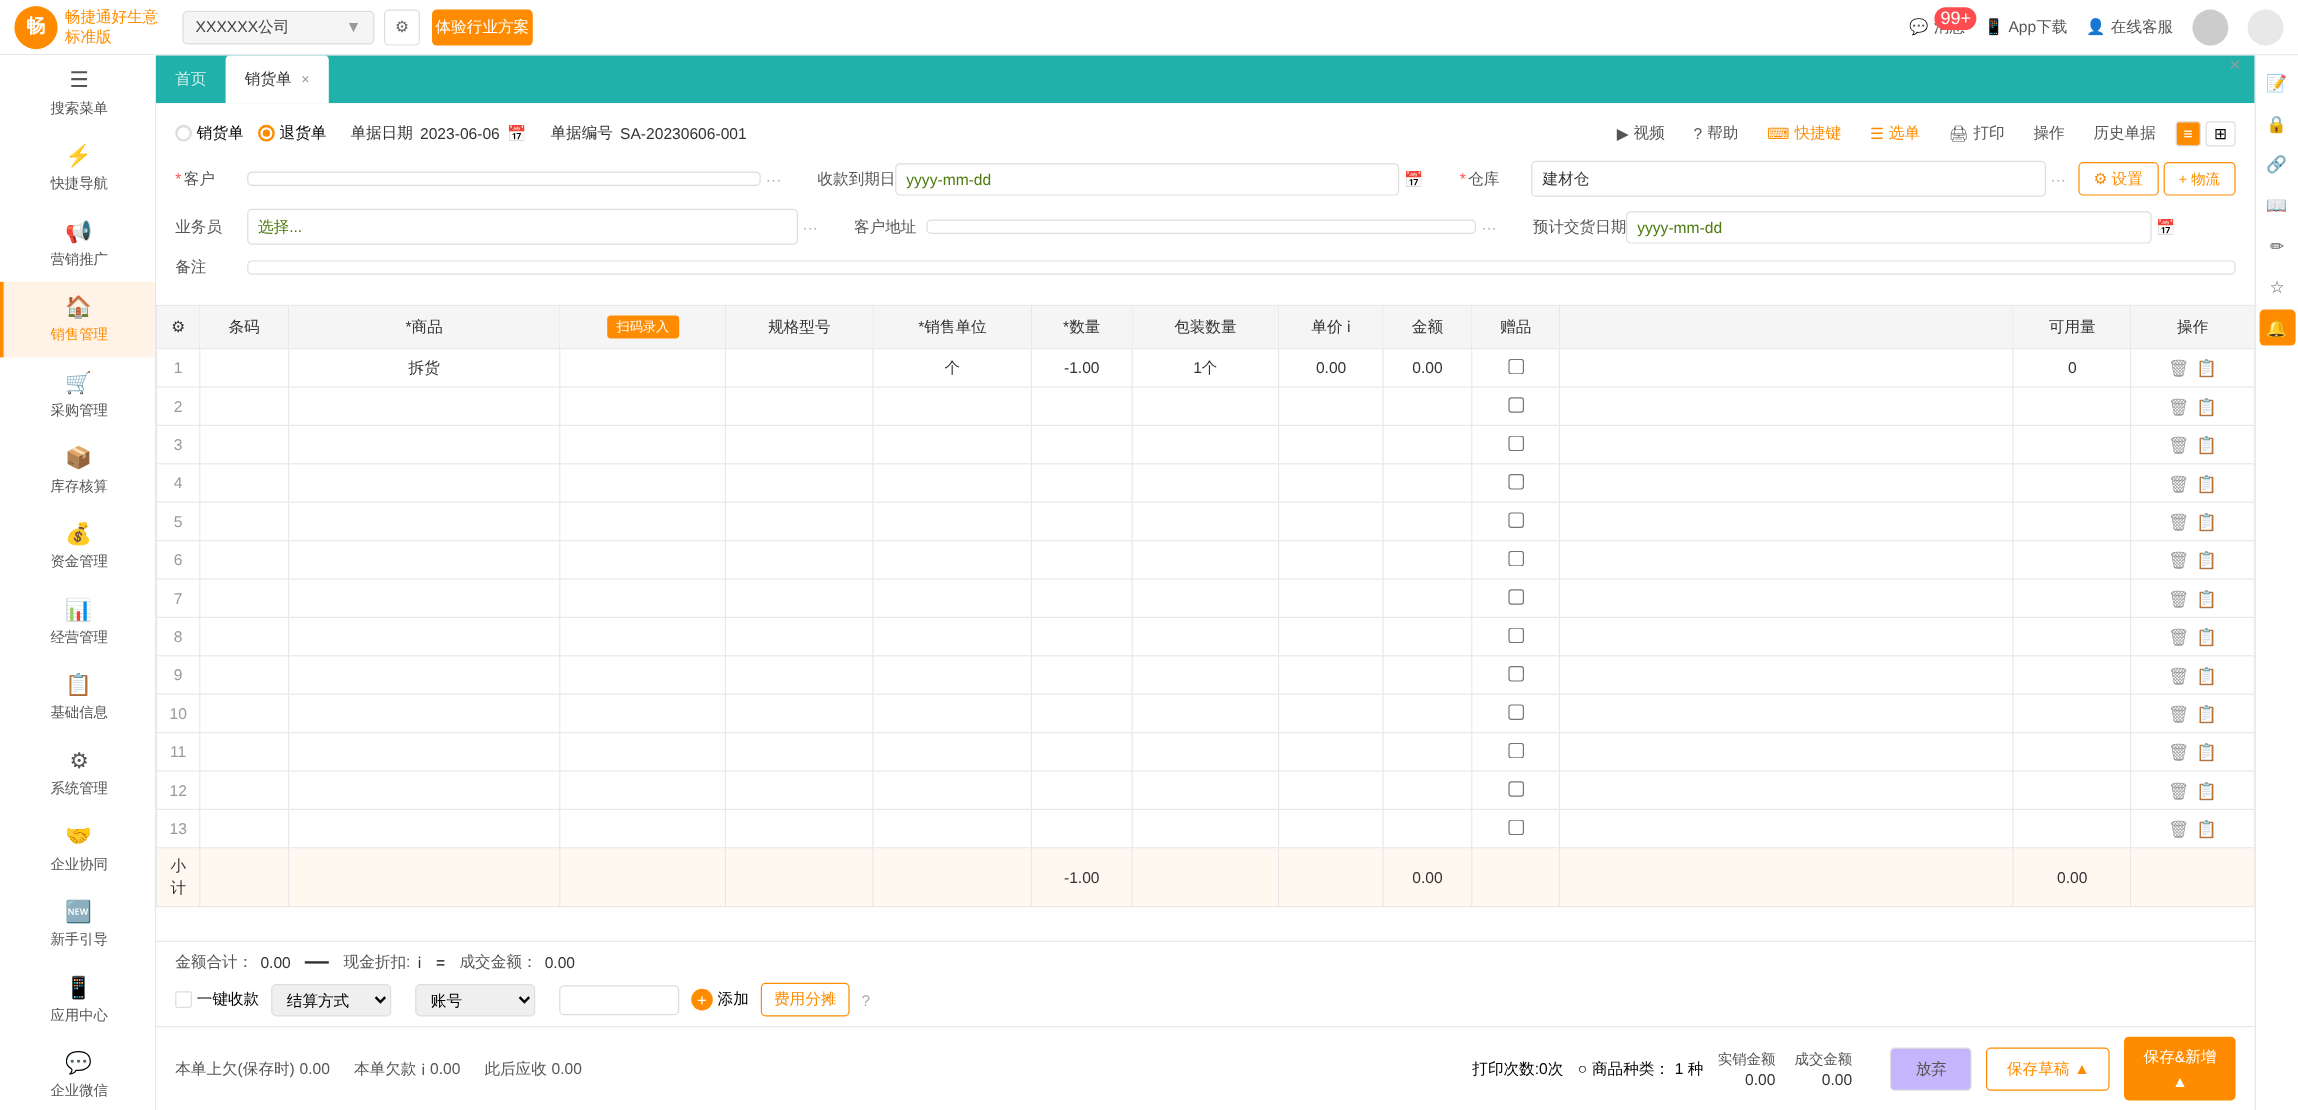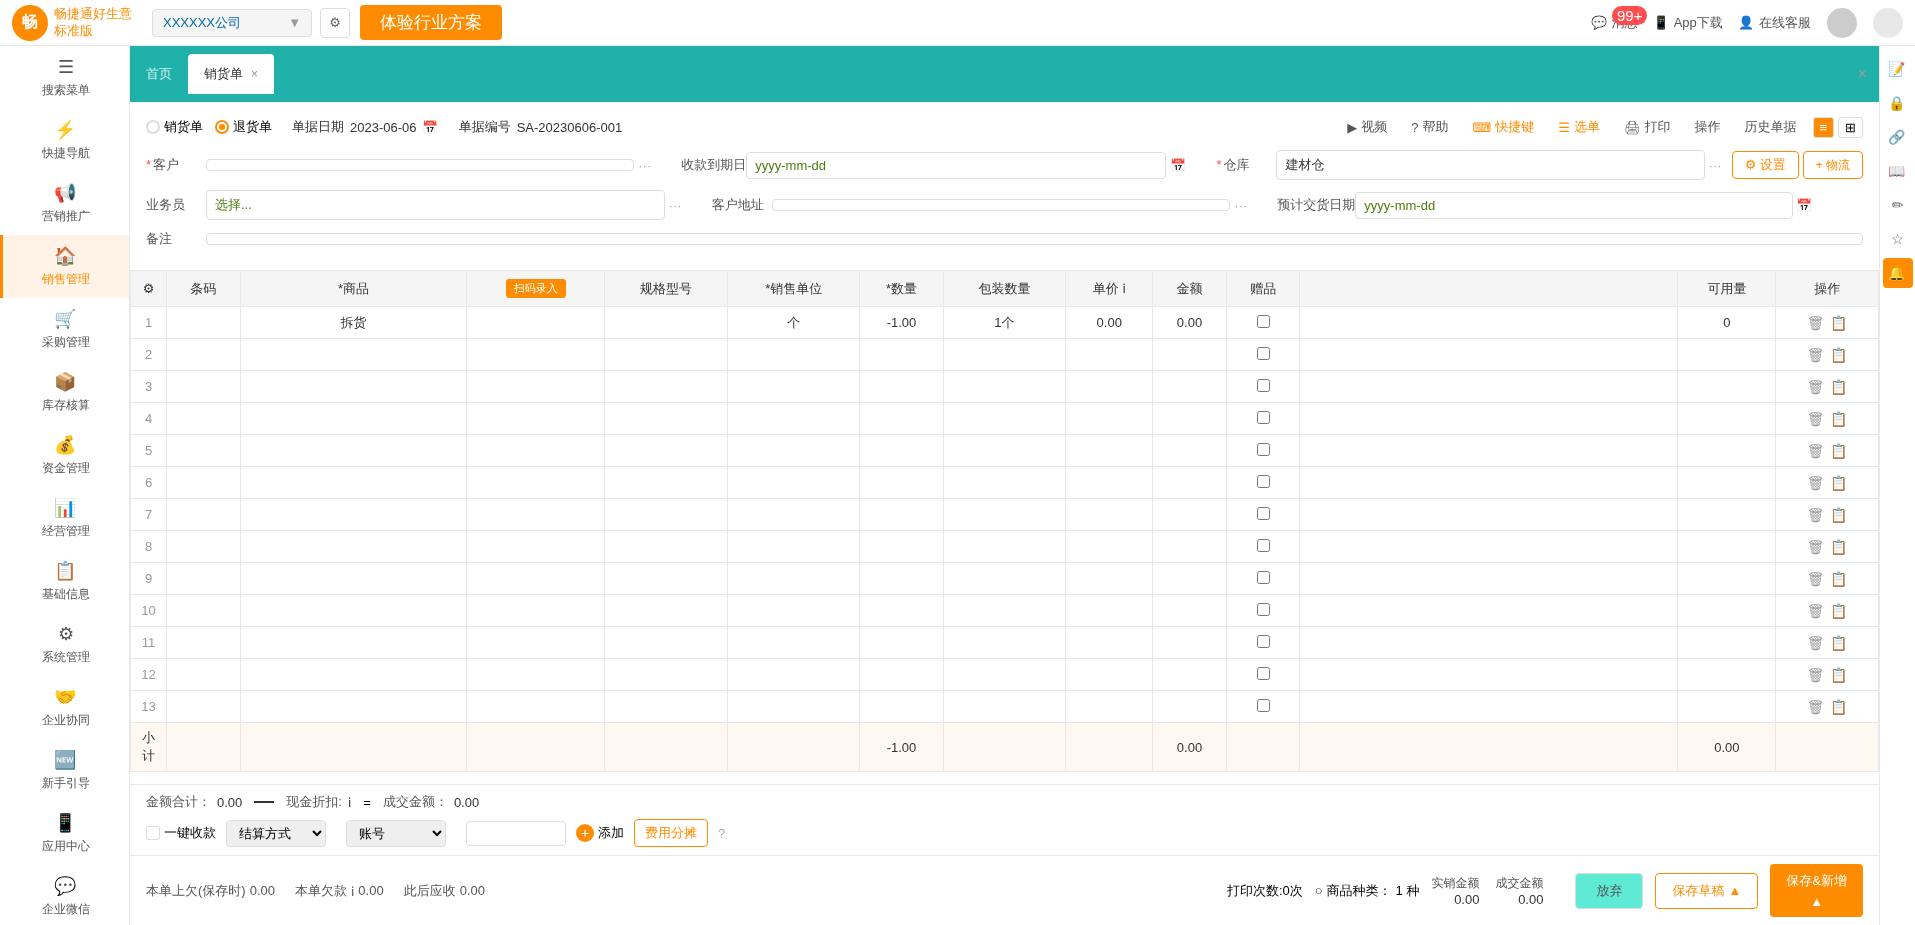--- a/index.html
+++ b/index.html
@@ -4,44 +4,44 @@
   <style>
     * { box-sizing: border-box; margin: 0; padding: 0; font-family: 'Microsoft YaHei', Arial, sans-serif; font-size: 13px; }
     body { background: #f0f2f5; overflow: hidden; width: 1915px; height: 925px; display: flex; flex-direction: column; }
 
     
     .top-bar { height: 46px; background: #fff; display: flex; align-items: center; padding: 0 12px; border-bottom: 1px solid #e8e8e8; flex-shrink: 0; }
     .logo-area { display: flex; align-items: center; width: 130px; }
     .logo-icon { width: 36px; height: 36px; background: #ff8c00; border-radius: 50%; display: flex; align-items: center; justify-content: center; color: white; font-size: 16px; font-weight: bold; margin-right: 6px; }
     .logo-text { font-size: 11px; color: #ff8c00; line-height: 1.3; }
     .company-selector { display: flex; align-items: center; background: #f5f5f5; border: 1px solid #ddd; border-radius: 4px; padding: 4px 10px; min-width: 160px; cursor: pointer; margin-left: 10px; }
-    .company-name { flex: 1; color: #0369a1; }
+    .company-name { flex: 1; color: #404040; }
     .company-arrow { color: #999; margin-left: 6px; }
     .gear-btn { width: 30px; height: 30px; border: 1px solid #ddd; border-radius: 4px; display: flex; align-items: center; justify-content: center; cursor: pointer; margin-left: 8px; color: #666; }
-    .trial-btn { background: #ff8c00; color: white; border: none; border-radius: 4px; padding: 6px 20px; cursor: pointer; margin-left: 10px; font-size: 17px; }
+    .trial-btn { background: #ff8c00; color: white; border: none; border-radius: 4px; padding: 6px 3px; cursor: pointer; margin-left: 10px; font-size: 13px; }
     .top-right { margin-left: auto; display: flex; align-items: center; gap: 16px; }
     .top-right-item { display: flex; align-items: center; gap: 4px; color: #555; cursor: pointer; position: relative; }
     .badge { background: #ff4d4f; color: white; border-radius: 10px; padding: 1px 5px; font-size: 15px; position: absolute; top: -8px; right: -10px; }
     .avatar { width: 30px; height: 30px; background: #ccc; border-radius: 50%; }
 
     
     .main-layout { display: flex; flex: 1; overflow: hidden; }
 
     
     .sidebar { width: 130px; background: #fff; border-right: 1px solid #e8e8e8; display: flex; flex-direction: column; flex-shrink: 0; overflow-y: auto; }
     .sidebar-item { display: flex; flex-direction: column; align-items: center; padding: 10px 6px; cursor: pointer; color: #555; border-left: 3px solid transparent; }
     .sidebar-item.active { background: #fff3e8; border-left-color: #ff8c00; color: #ff8c00; }
     .sidebar-item .icon { font-size: 18px; margin-bottom: 4px; }
     .sidebar-item .label { font-size: 12px; text-align: center; }
 
     
     .content-area { flex: 1; display: flex; flex-direction: column; overflow: hidden; }
 
     
-    .tab-bar { height: 56px; background: #20b2aa; display: flex; align-items: center; flex-shrink: 0; }
+    .tab-bar { height: 40px; background: #20b2aa; display: flex; flex-shrink: 0; }
     .tab-item { padding: 0 16px; height: 40px; display: flex; align-items: center; cursor: pointer; color: rgba(255,255,255,0.8); font-size: 13px; }
     .tab-item.active { background: #fff; color: #333; border-radius: 4px 4px 0 0; }
     .tab-close { margin-left: 8px; color: #999; font-size: 12px; cursor: pointer; }
 
     
     .form-area { background: #fff; padding: 12px 16px; flex-shrink: 0; }
     .form-header { display: flex; align-items: center; gap: 20px; margin-bottom: 10px; }
     .radio-group { display: flex; gap: 12px; align-items: center; }
     .radio-item { display: flex; align-items: center; gap: 4px; cursor: pointer; }
     .radio-dot { width: 14px; height: 14px; border-radius: 50%; border: 2px solid #ddd; display: flex; align-items: center; justify-content: center; }
@@ -95,21 +95,21 @@
 
     
     .footer-bar { display: flex; align-items: center; background: #fff; border-top: 1px solid #e8e8e8; padding: 8px 16px; flex-shrink: 0; }
     .footer-left { display: flex; gap: 20px; align-items: center; color: #555; }
     .footer-item { display: flex; align-items: center; gap: 4px; }
     .footer-right { margin-left: auto; display: flex; align-items: center; gap: 12px; }
     .footer-summary { display: flex; gap: 16px; margin-right: 20px; }
     .fs-item { display: flex; flex-direction: column; align-items: flex-end; }
     .fs-label { color: #555; font-size: 12px; }
     .fs-val { color: #333; font-weight: 500; }
-    .abandon-btn { border: 1px solid #ddd; background: #5eead4; border-radius: 4px; padding: 8px 20px; cursor: pointer; color: #555; }
+    .abandon-btn { border: 1px solid #ddd; background: #c4b5fd; border-radius: 4px; padding: 8px 20px; cursor: pointer; color: #555; }
     .save-draft-btn { border: 1px solid #ff8c00; background: #fff; color: #ff8c00; border-radius: 4px; padding: 8px 16px; cursor: pointer; display: flex; align-items: center; gap: 4px; }
     .save-new-btn { background: #ff8c00; color: white; border: none; border-radius: 4px; padding: 8px 16px; cursor: pointer; display: flex; align-items: center; gap: 4px; flex-direction: column; }
 
     
     .right-panel { width: 36px; background: #fff; border-left: 1px solid #e8e8e8; display: flex; flex-direction: column; align-items: center; padding: 8px 0; gap: 4px; flex-shrink: 0; }
     .rp-item { width: 30px; height: 30px; display: flex; align-items: center; justify-content: center; cursor: pointer; border-radius: 4px; color: #666; font-size: 14px; }
     .rp-item.active-orange { background: #ff8c00; color: white; }
   </style>
 </head>
 <body>

